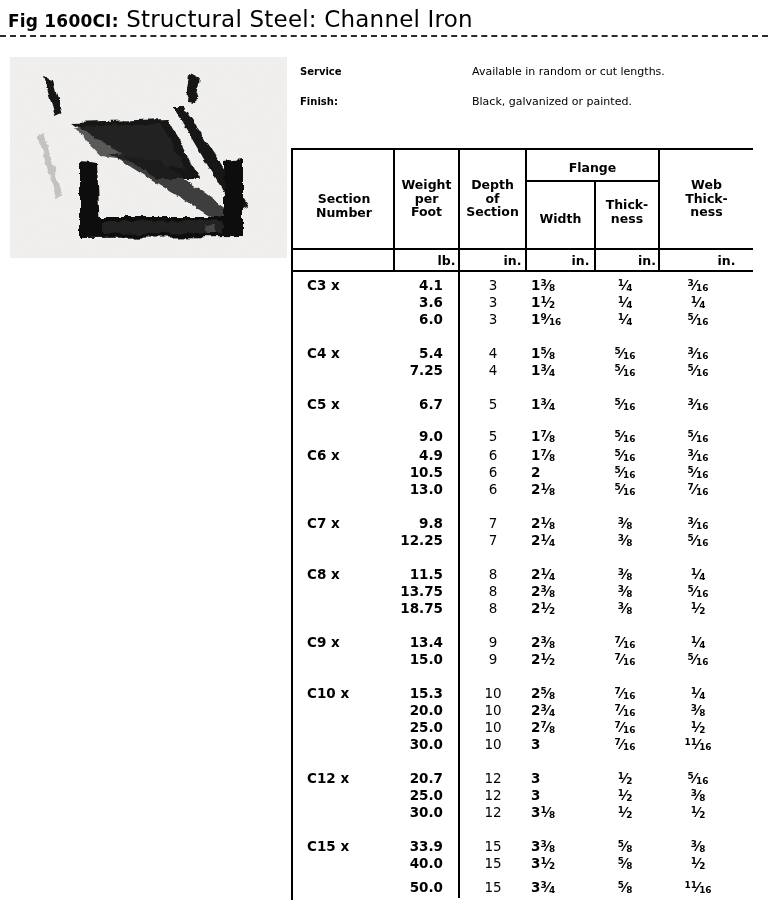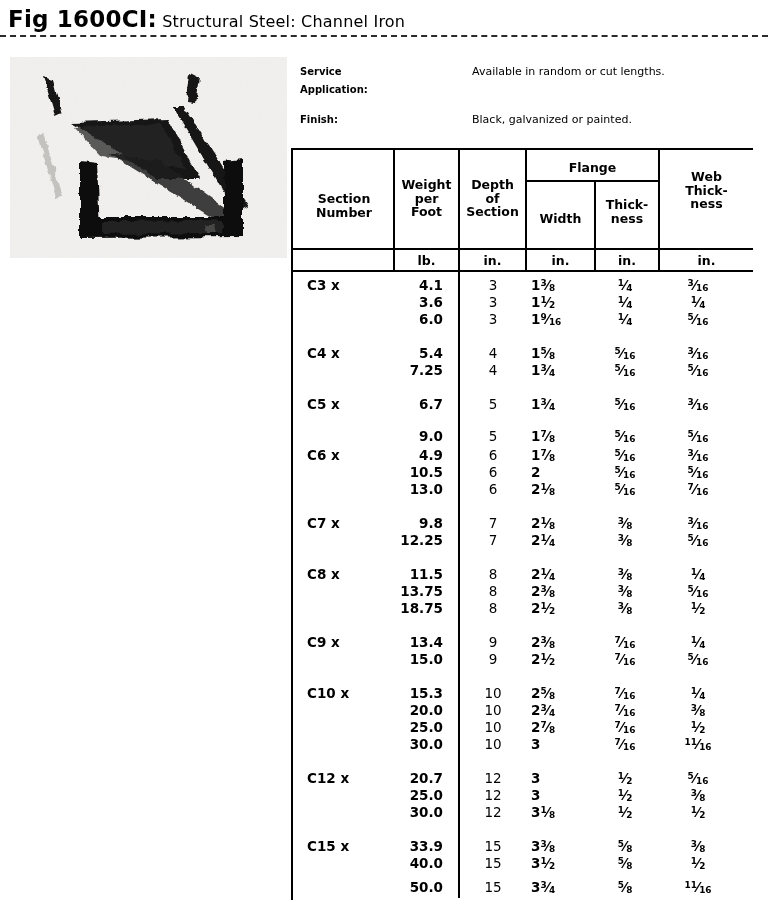--- a/index.html
+++ b/index.html
@@ -19,26 +19,26 @@
   
   #title-bar {
     position: absolute;
     left: 8px;
     top: 6px;
     width: 752px;
     height: 24px;
     white-space: nowrap;
   }
   #title-fig {
+    font-size: 17px;
+    font-weight: bold;
+    letter-spacing: 0.2px;
+  }
+  #title-rest {
     font-size: 23px;
-    font-weight: bold;
-    letter-spacing: 0.2px;
-  }
-  #title-rest {
-    font-size: 16px;
     font-weight: normal;
     letter-spacing: 0.2px;
   }
   #title-rule {
     position: absolute;
     left: 0px;
     top: 35px;
     width: 768px;
     height: 0px;
     border-top: 2px dashed #2b2b2b;
@@ -126,20 +126,21 @@
     border-left: 2px solid #000;
     box-sizing: border-box;
   }
   .uc {
     position: absolute;
     top: 3px;
     text-align: center;
     font-size: 12.5px;
     font-weight: bold;
     line-height: 15px;
+    padding-left: 20px;
   }
 
   
   #tbody {
     position: relative;
     height: 628px;
     border-left: 2px solid #000;
     box-sizing: border-box;
   }
   #body-divider {
@@ -260,21 +261,20 @@
       <path d="M28 78 L34 76 L52 140 L46 142 Z" fill="#8d8b88" opacity="0.45"></path>
       <path d="M196 168 L204 168 L206 176 L198 176 Z" fill="#6d6b68" opacity="0.5"></path>
     </g>
   </svg>
 </div>
 
 <div id="spec-block">
   <div class="spec-row">
     <div class="spec-label">
       <div>Service</div>
-      <div>Application:</div>
     </div>
     <div class="spec-value">Available in random or cut lengths.</div>
   </div>
   <div class="spec-row" id="spec-row-finish">
     <div class="spec-label">Finish:</div>
     <div class="spec-value">Black, galvanized or painted.</div>
   </div>
 </div>
 
 <div id="spec-table">
@@ -312,21 +312,21 @@
 
     <div class="hc" style="left:234px; top:62px; width:67px;">
       <div>Width</div>
     </div>
 
     <div class="hc" style="left:303px; top:48px; width:62px;">
       <div>Thick-</div>
       <div>ness</div>
     </div>
 
-    <div class="hc" style="left:367px; top:20px; width:93px;">
+    <div class="hc" style="left:367px; top:28px; width:93px;">
       <div>Web</div>
       <div>Thick-</div>
       <div>ness</div>
     </div>
   </div>
 
   <div id="tunits">
     <div class="vrule" style="left:100px; top:0px; height:20px;"></div>
     <div class="vrule" style="left:165px; top:0px; height:20px;"></div>
     <div class="vrule" style="left:232px; top:0px; height:20px;"></div>

